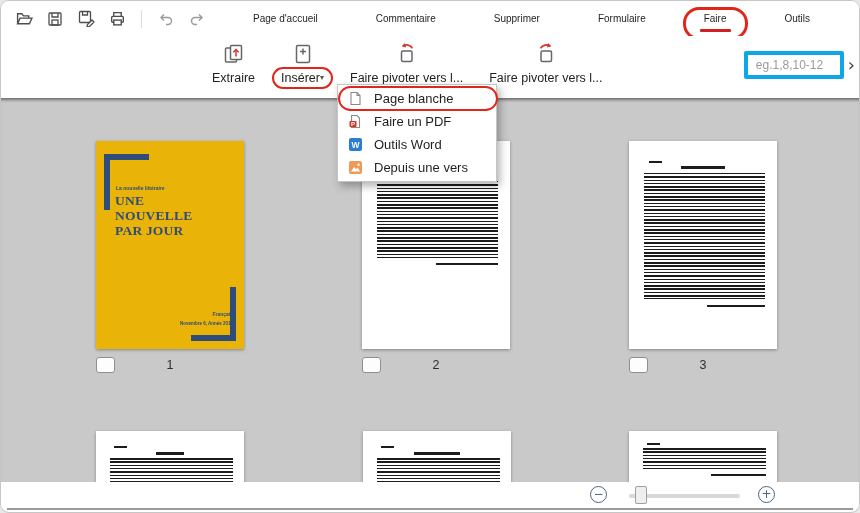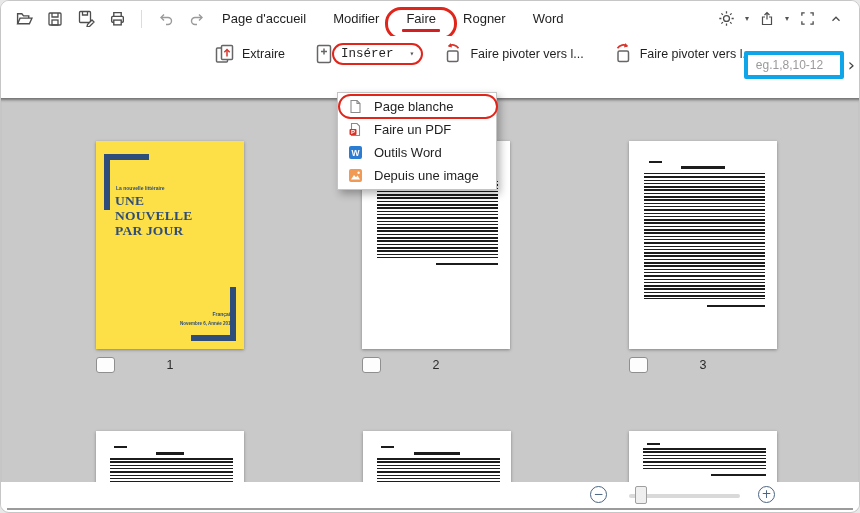--- a/index.html
+++ b/index.html
@@ -11,76 +11,76 @@
   
   .menubar{ position:absolute; left:0; top:0; right:0; height:35px; background:#fff;
             display:flex; align-items:center; padding:0 12px; }
   .qicons{ display:flex; align-items:center; gap:9px; }
   .ibtn{ border:none; background:none; width:22px; height:22px; display:flex; align-items:center;
          justify-content:center; color:#4d4d4d; cursor:pointer; padding:0; }
   .ibtn svg{ display:block; }
   .ibtn.dim{ color:#9a9a9a; }
   .vsep{ width:1px; height:18px; background:#dcdcdc; margin:0 4px; }
   .tabs{ display:flex; align-items:center; gap:27px; margin-left:14px; height:35px; }
-  .tab{ position:relative; font-size:13px; color:#1f1f1f; height:35px; display:flex;
-        align-items:center; cursor:pointer; white-space:nowrap; }
+  .tab{ position:relative; font-size:10px; color:#1f1f1f; height:35px; display:flex;
+        align-items:center; cursor:pointer; white-space:nowrap;margin-left:31px; }
   .tab.active .underline{ position:absolute; left:-4px; right:-4px; bottom:4px; height:3px;
         background:#d21f1f; border-radius:1px; }
   .oval{ position:absolute; border:3px solid #e1251b; border-radius:16px; pointer-events:none; }
   .oval-tab{ left:-21px; right:-21px; top:6px; bottom:-4px; }
   .ricons{ margin-left:auto; display:flex; align-items:center; gap:7px; }
   .caret{ font-size:8px; color:#555; line-height:1; }
 
   
   .toolbar{ position:absolute; left:0; top:35px; right:0; height:55px; background:#fff; }
   .toolrow{ display:flex; align-items:flex-start; padding-left:198px; padding-top:5px; }
-  .tool{ border:none; background:none; cursor:pointer; display:flex; flex-direction:row;
+  .tool{ border:none; background:none; cursor:pointer; display:flex; flex-direction:column;
          align-items:center; gap:4px; padding:0 13px; color:#5d5d5d; }
   .tool .lbl{ font-size:12.5px; color:#1f1f1f; white-space:nowrap; }
-  .lblwrap{ position:relative; display:flex; align-items:center; gap:16px;font-family:Liberation Mono, monospace; }
+  .lblwrap{ position:relative; display:flex; align-items:center; gap:0; }
   .oval-insert{ left:-9px; right:-9px; top:-4px; bottom:-4px; border-width:2.5px; border-radius:12px; }
   .rangewrap{ position:absolute; right:3px; top:15px; display:flex; align-items:center; gap:3px; }
   .rangebox{ width:100px; height:28px; border:4px solid #0ea5e9; border-radius:2px; background:#fff;
              font-size:12px; color:#a21caf; padding:0 8px; font-family:"Liberation Sans",sans-serif; }
   .rangebox::placeholder{ color:#9a9a9a; }
   .chev{ border:none; background:none; font-size:18px; color:#444; cursor:pointer; line-height:1;
          padding:0 1px; font-family:"DejaVu Sans",sans-serif; }
 
   
   .panel{ position:absolute; left:0; top:97px; right:0; height:384px; background:#c9c9c9;
           overflow:hidden; box-shadow: inset 0 4px 3px -2px rgba(0,0,0,.45); }
   .thumb{ position:absolute; width:148px; height:208px; background:#fff; cursor:pointer;
           box-shadow:0 1px 3px rgba(0,0,0,.35); }
   .meta{ position:absolute; width:148px; height:18px; top:259px; }
   .cbx{ position:absolute; left:0; top:0; width:19px; height:16px; background:#fdfdfd;
         border:1.5px solid #8f8f8f; border-radius:3px; cursor:pointer; }
   .pno{ position:absolute; left:0; width:148px; text-align:center; top:1px; font-size:12.5px; color:#2b2b2b; }
 
   
-  .cover{ background:#fde047; }
+  .cover{ background:#eab308; }
   .ctl{ position:absolute; left:8px; top:13px; width:45px; height:56px;
         border-left:6px solid #2e4d7b; border-top:6px solid #2e4d7b; }
   .cbr{ position:absolute; right:8px; bottom:8px; width:45px; height:54px;
         border-right:6px solid #2e4d7b; border-bottom:6px solid #2e4d7b; }
   .kicker{ position:absolute; left:20px; top:44px; font-size:5px; font-weight:bold; color:#2e4d7b; }
   .ctitle{ position:absolute; left:19px; top:52px; width:104px; font-family:"Liberation Serif",serif;
            font-weight:bold; font-size:13.5px; line-height:1.12; color:#2e4d7b; letter-spacing:.2px; }
   .cfoot{ position:absolute; right:11px; top:170px; text-align:right; color:#2e4d7b; }
   .cfoot .f1{ font-size:5px; font-weight:bold; }
   .cfoot .f2{ font-size:4.5px; font-weight:bold; margin-top:4px; }
 
   
   .tx{ position:absolute; background-image:repeating-linear-gradient(to bottom,
         #1c1c1c 0px, #1c1c1c 1.5px, transparent 1.5px, transparent 3.3px); }
   .hdr{ position:absolute; height:2px; background:#1c1c1c; }
   .ttl{ position:absolute; height:2.5px; background:#1c1c1c; left:50%; transform:translateX(-50%); }
   .sig{ position:absolute; height:2px; background:#1c1c1c; }
 
   
-  .dropdown{ position:absolute; left:336px; top:91px; width:160px; background:#fff;
+  .dropdown{ position:absolute; left:336px; top:83px; width:160px; background:#fff;
              border:1px solid #c4c4c4; box-shadow:3px 4px 8px rgba(0,0,0,.3); z-index:50; padding:2px 0; }
   .ditem{ position:relative; display:flex; align-items:center; gap:11px; height:23px;
           padding:0 10px; font-size:13px; color:#1f1f1f; cursor:pointer; }
   .ditem svg{ flex:0 0 auto; }
   .oval-menu{ left:0px; right:-2px; top:-1px; bottom:-1px; border-width:2.5px; border-radius:13px; }
 
   
   .footer{ position:absolute; left:0; top:481px; right:0; height:26px; background:#fff; }
   .zbtn{ position:absolute; width:17px; height:17px; border-radius:50%; border:1.4px solid #4a6584;
          color:#4a6584; background:#fff; font-size:12px; line-height:13px; text-align:center;
@@ -140,29 +140,35 @@
             <path d="M10 3.5l3 3-3 3"></path>
           </svg>
       </button>
     </div>
 
     <nav class="tabs">
       <div class="tab">
           <span>Page d'accueil</span>
         </div>
       <div class="tab">
-          <span>Modifier</span>
+          <span>Commentaire</span>
+        </div>
+      <div class="tab">
+          <span>Supprimer</span>
+        </div>
+      <div class="tab">
+          <span>Formulaire</span>
         </div>
       <div class="tab active">
         <span>Faire</span>
         <span class="underline"></span>
         <span class="oval oval-tab"></span>
       </div>
       <div class="tab">
-          <span>Rogner</span>
+          <span>Outils</span>
         </div>
       <div class="tab">
           <span>Word</span>
         </div>
     </nav>
 
     <div class="ricons">
       <button class="ibtn">
         <svg width="17" height="17" viewBox="0 0 16 16" fill="none" stroke="currentColor" stroke-width="1.2">
             <circle cx="8" cy="8" r="2.8"></circle>
@@ -312,21 +318,21 @@
           <text x="7.5" y="11" font-size="8.5" font-weight="bold" fill="#fff" text-anchor="middle" font-family="Liberation Sans, sans-serif">W</text>
         </svg>
       <span>Outils Word</span>
     </div>
     <div class="ditem">
       <svg width="15" height="15" viewBox="0 0 15 15">
           <rect x="1" y="1" width="13" height="13" rx="2" fill="#f09a56"></rect>
           <polygon points="3,11.5 6,7 8,9.3 9.6,7.6 12,11.5" fill="#fff"></polygon>
           <circle cx="10.6" cy="4.8" r="1.2" fill="#fff"></circle>
         </svg>
-      <span>Depuis une image</span>
+      <span>Depuis une vers</span>
     </div>
   </div>
 
   <footer class="footer">
     <button class="zbtn zminus">−</button>
     <div class="ztrack"></div>
     <div class="zhandle"></div>
     <button class="zbtn zplus">+</button>
   </footer>
   <div class="bottomline"></div>

